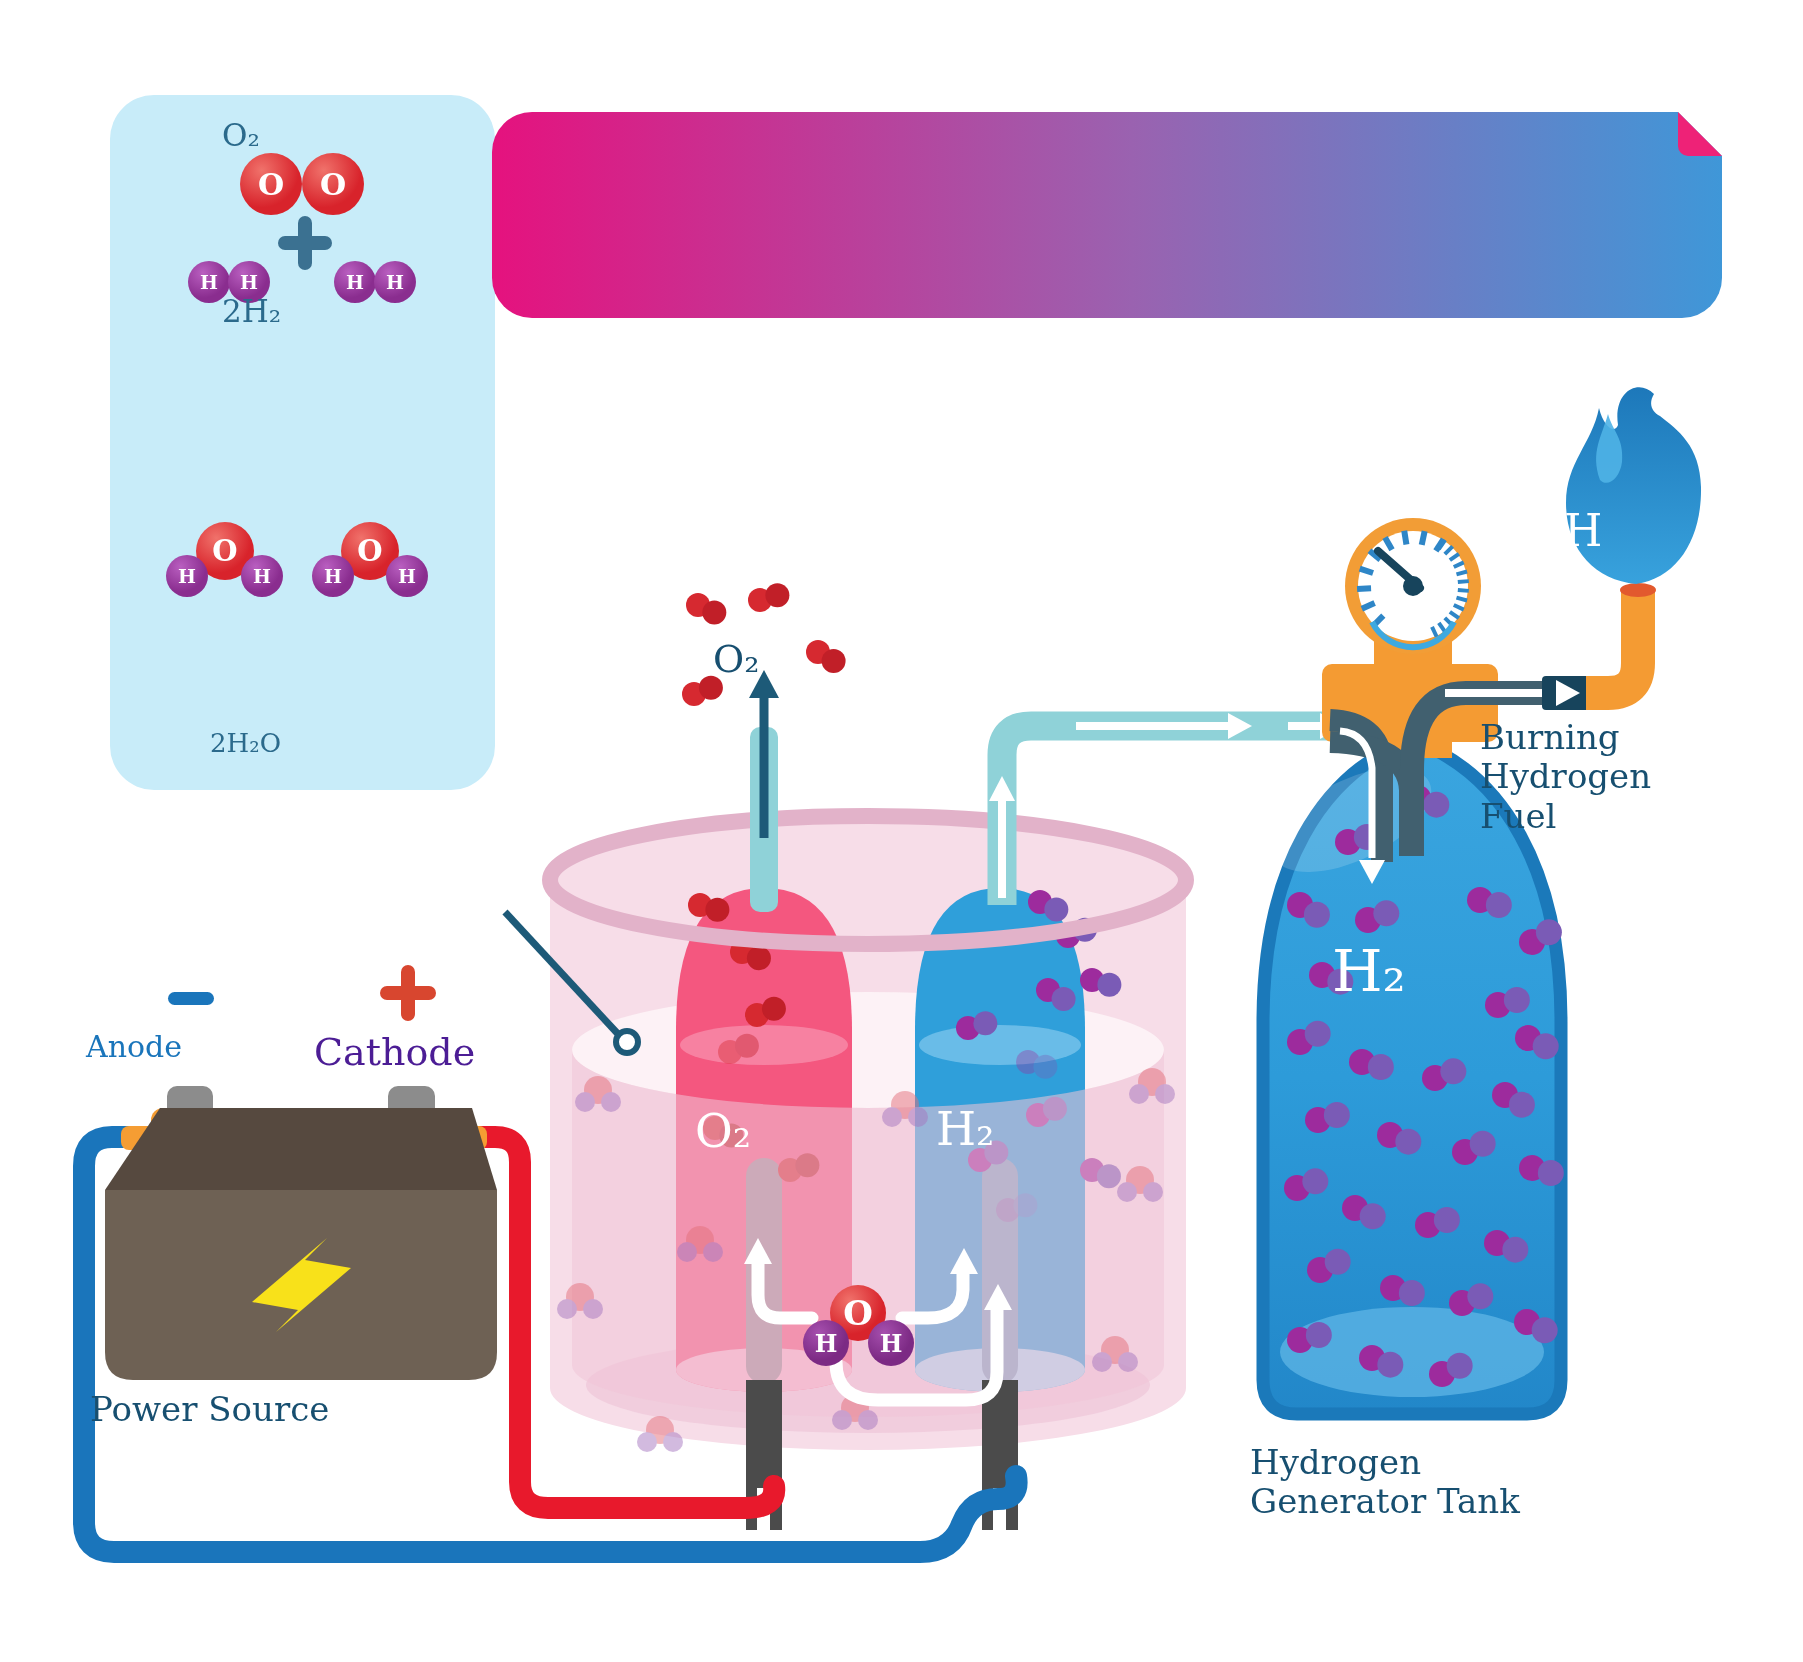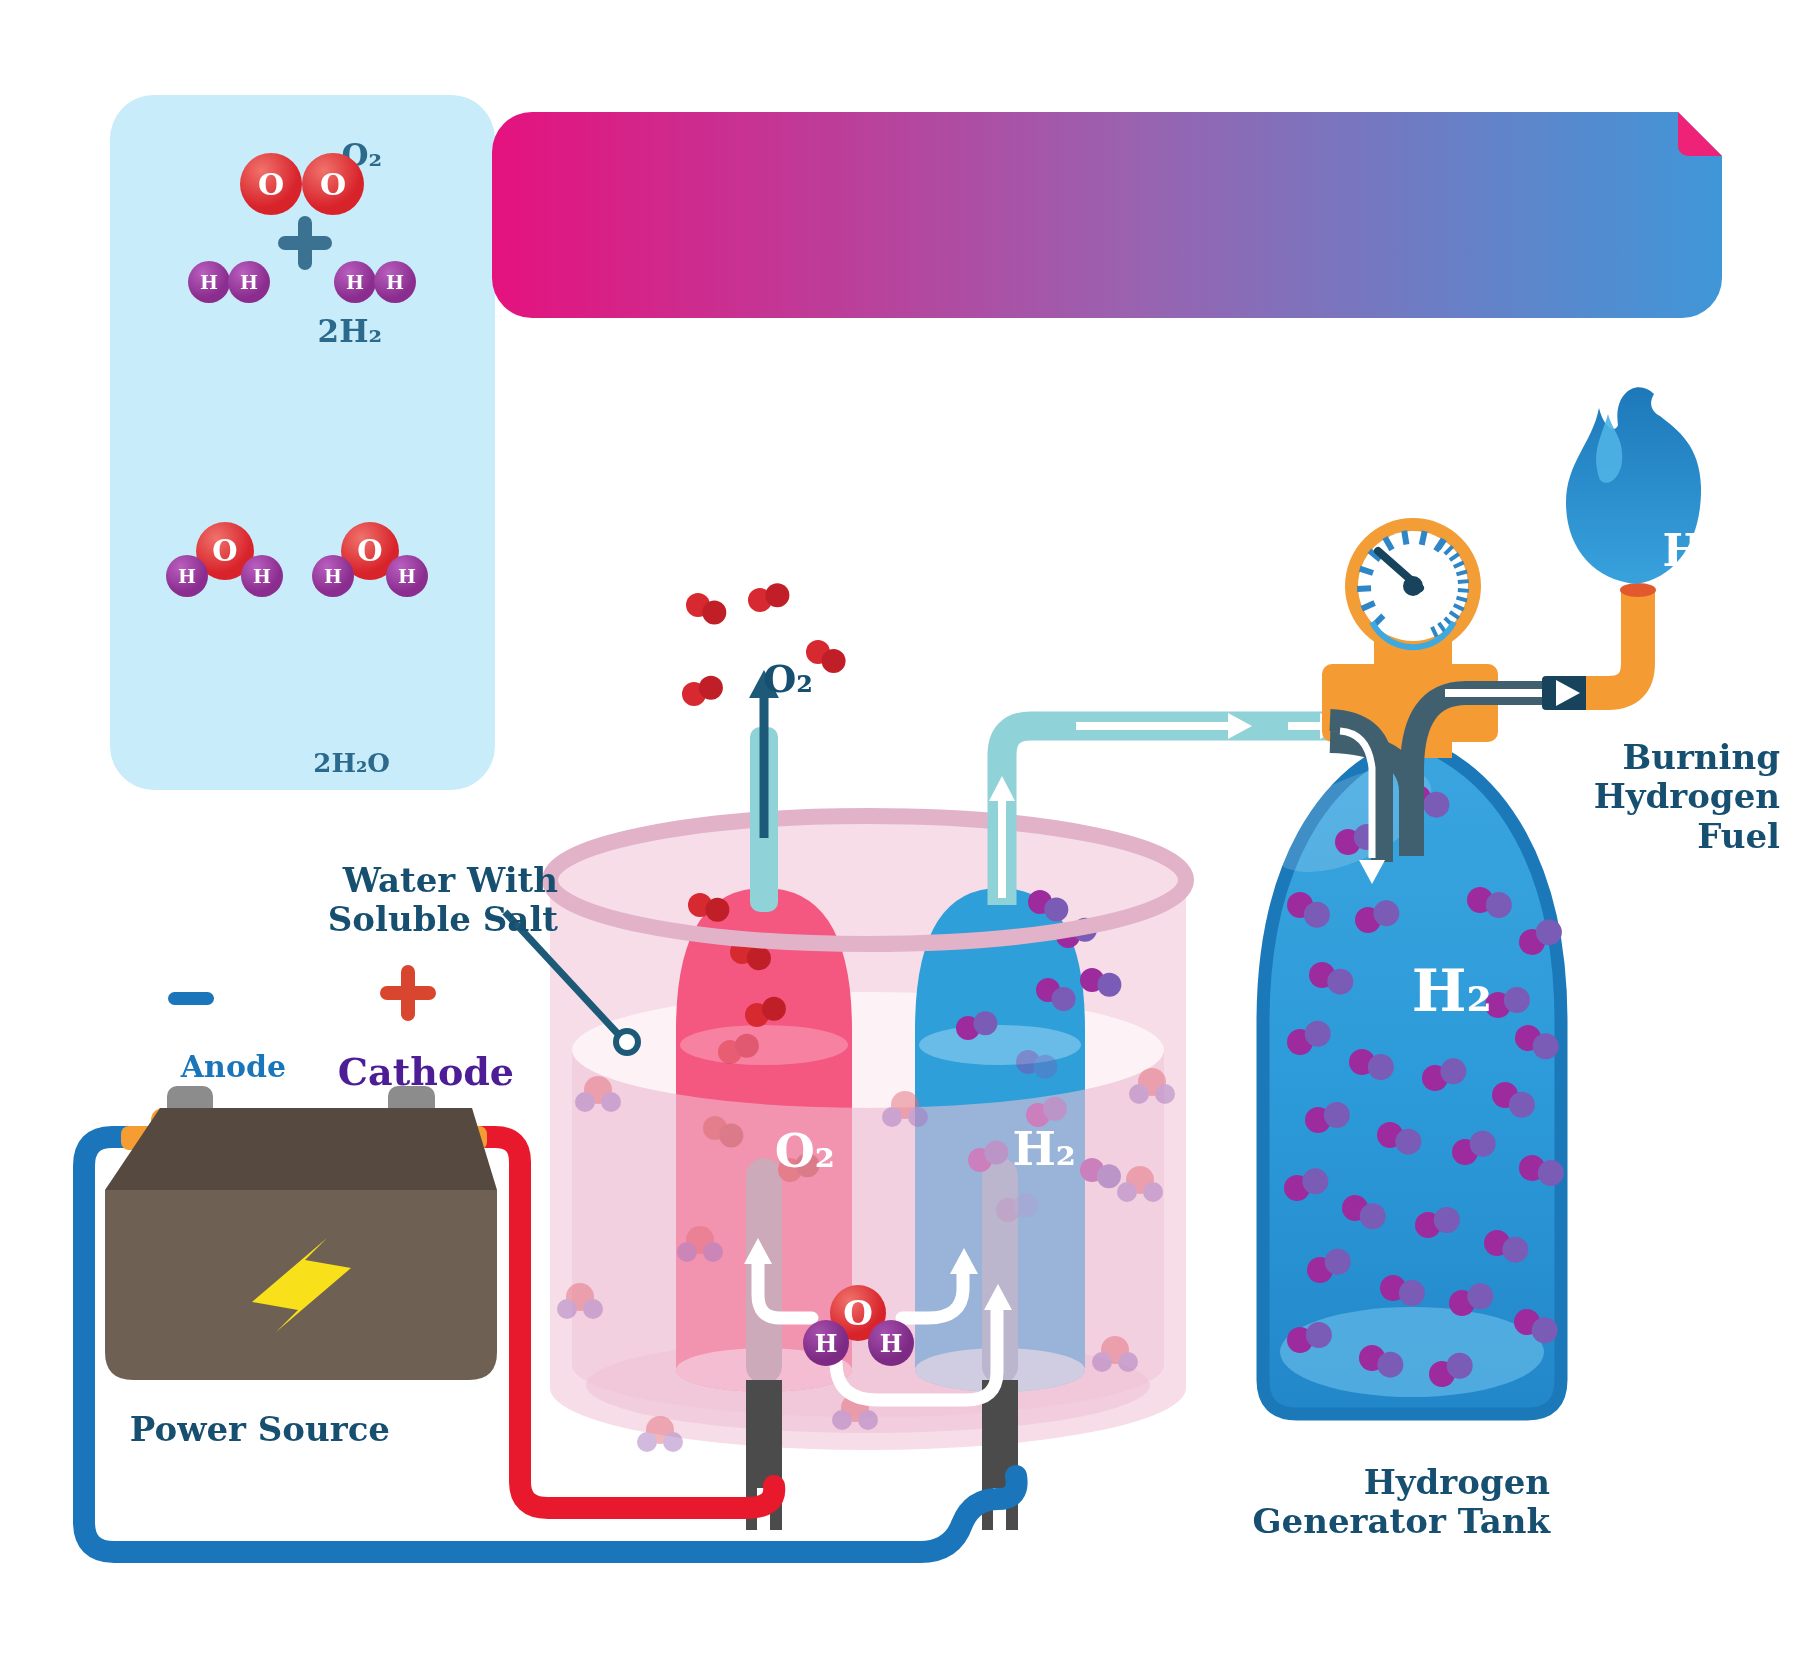--- a/index.html
+++ b/index.html
@@ -1,19 +1,19 @@
 <!DOCTYPE html>
 <html><head>
 <meta charset="utf-8">
 <style>
   html,body{margin:0;padding:0;background:#fff;}
   #stage{position:relative;width:1803px;height:1662px;background:#fff;overflow:hidden;
          font-family:"DejaVu Serif","Liberation Serif",serif;}
   #art{position:absolute;left:0;top:0;}
-  .lbl{position:absolute;font-weight:bold;color:#174f70;text-align:right;line-height:1.16;margin-top:20px;}
+  .lbl{position:absolute;font-weight:normal;color:#174f70;text-align:left;line-height:1.16;}
   .atom{position:absolute;border-radius:50%;display:flex;align-items:center;justify-content:center;
         color:#fff;font-weight:bold;}
   .atom.o{background:radial-gradient(circle at 35% 28%,#f0726b,#d8232b 62%);}
   .atom.h{background:radial-gradient(circle at 35% 28%,#b95fc0,#8a2d8f 62%);}
   .atom.hd{background:radial-gradient(circle at 35% 28%,#a64fae,#7c2a84 62%);}
   .sr{position:absolute;width:1px;height:1px;overflow:hidden;clip:rect(0 0 0 0);white-space:nowrap;}
   #panel{position:absolute;left:110px;top:95px;width:385px;height:695px;background:#c8ecf9;border-radius:44px;}
   #banner{position:absolute;left:492px;top:112px;width:1230px;height:206px;
           background:linear-gradient(90deg,#e5127e 0%,#9a62b0 52%,#3f97d8 100%);
           border-radius:40px 0 40px 40px;}
@@ -487,24 +487,20 @@
     </div>
   <div class="atom h" style="left:312px;top:555px;width:42px;height:42px;font-size:19px">
       <span>H</span>
     </div>
   <div class="atom h" style="left:386px;top:555px;width:42px;height:42px;font-size:19px">
       <span>H</span>
     </div>
   <div class="lbl" style="left:210px;top:728px;width:180px;font-size:26px;color:#2b6a8c">2H₂O</div>
 
   <div class="lbl" style="left:713px;top:637px;width:100px;font-size:38px">O₂</div>
-  <div class="lbl" style="left:258px;top:841px;width:300px;font-size:34px">
-    <div>Water With</div>
-      <div>Soluble Salt</div>
-  </div>
   <div class="lbl" style="left:695px;top:1105px;width:140px;font-size:46px;color:#fff">O₂</div>
   <div class="lbl" style="left:936px;top:1103px;width:140px;font-size:46px;color:#fff">H₂</div>
 
   <div class="atom o" style="left:830px;top:1285px;width:56px;height:56px;font-size:34px;z-index:3">
       <span>O</span>
     </div>
   <div class="atom hd" style="left:803px;top:1320px;width:46px;height:46px;font-size:24px;z-index:3">
       <span>H</span>
     </div>
   <div class="atom hd" style="left:868px;top:1320px;width:46px;height:46px;font-size:24px;z-index:3">

